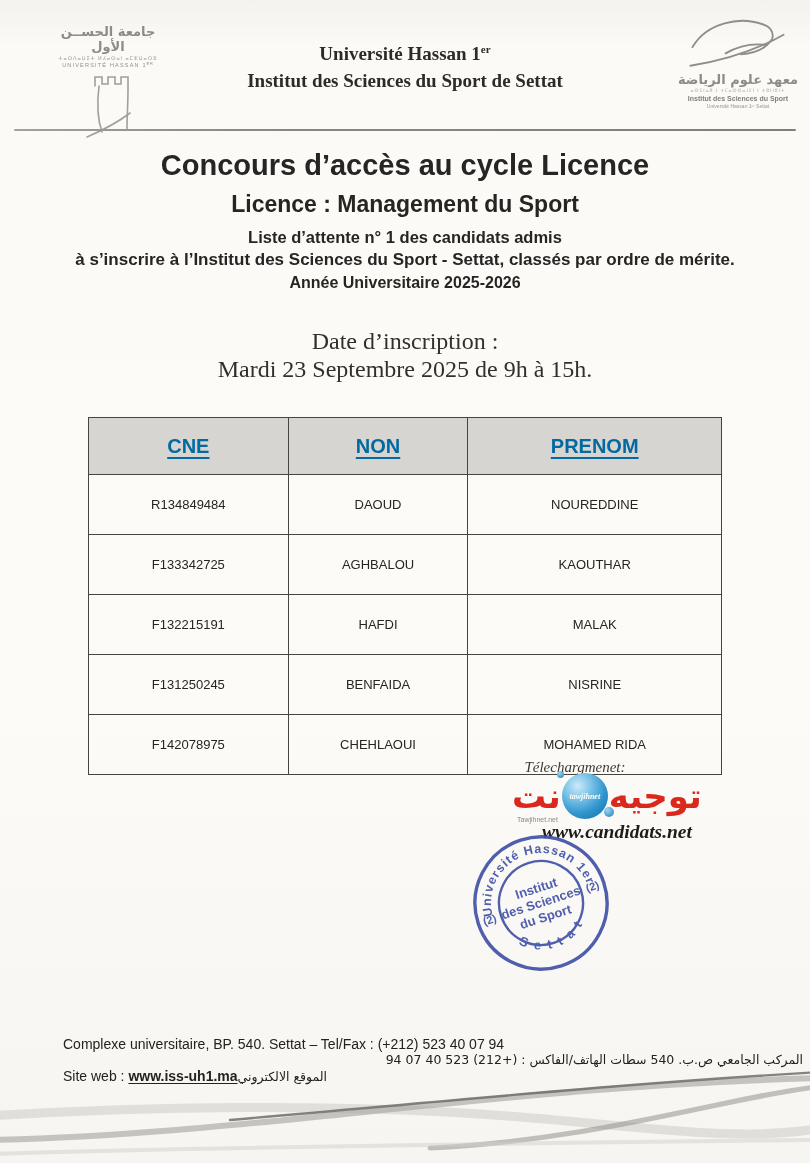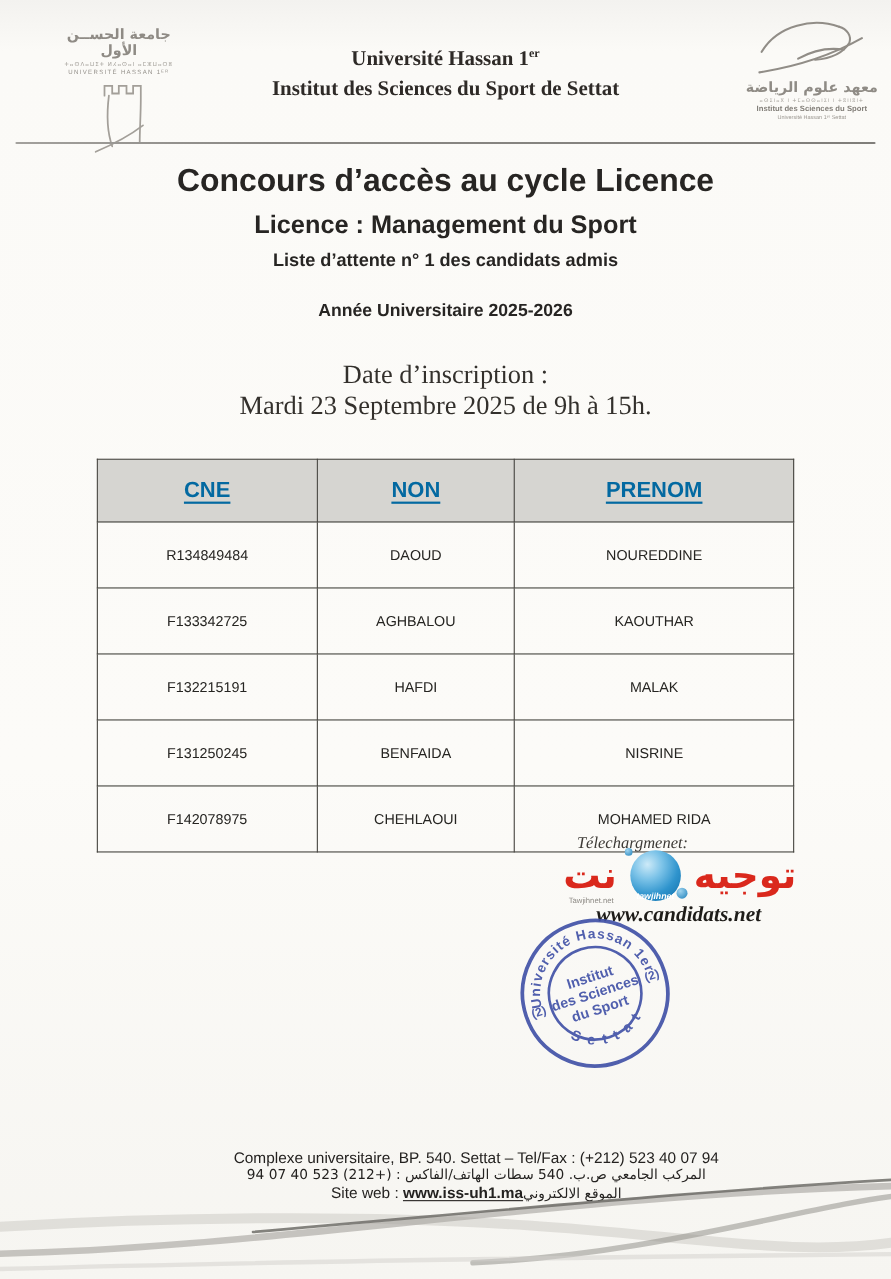--- a/index.html
+++ b/index.html
@@ -43,38 +43,38 @@
   table.cand th, table.cand td { border:1.6px solid #45443f; text-align:center; }
   table.cand th { height:57px; background:#d6d5d1; font-size:20px; font-weight:bold;
     text-decoration:underline; text-underline-offset:4px; text-decoration-thickness:2px; color:#0369a1; }
   table.cand td { height:60px; font-size:13px; color:#262522; background:transparent; }
   .col1{width:200px;} .col2{width:180px;} .col3{width:254px;}
   
   .wm-label { position:absolute; left:475px; top:759px; width:200px; text-align:center;
     font-family:"Liberation Serif",serif; font-style:italic; font-size:15px; color:#3d3a36; }
   .wm-logo { position:absolute; left:512px; top:773px; display:flex; align-items:center; }
   .wm-word { font-family:"DejaVu Sans",sans-serif; font-size:34px; font-weight:bold; color:#da281c; line-height:46px; }
-  .wm-sphere { position:relative; width:46px; height:46px; margin:0 12px; border-radius:50%;
+  .wm-sphere { position:relative; width:46px; height:46px; margin:0 1px; border-radius:50%;
     background:radial-gradient(circle at 34% 28%, #cdeaf8 0%, #7cc3e8 30%, #2f94cd 62%, #0f6ba6 100%);
-    display:flex; align-items:flex-end; justify-content:center; }
+    display:flex; align-items:center; justify-content:center;font-family:Liberation Serif, serif; }
   .wm-sphere .stxt { color:#fff; font-size:8px; font-style:italic; font-weight:bold; }
   .wm-dot1 { position:absolute; right:-6px; bottom:2px; width:10px; height:10px; border-radius:50%;
     background:radial-gradient(circle at 35% 30%, #9fd4ef, #1d7fba); }
   .wm-dot2 { position:absolute; left:-5px; top:-2px; width:7px; height:7px; border-radius:50%;
     background:radial-gradient(circle at 35% 30%, #9fd4ef, #1d7fba); }
   .wm-small { position:absolute; left:517px; top:816px; font-size:7px; color:#8d8a85; }
   .wm-url { position:absolute; left:492px; top:821px; width:250px; text-align:center;
     font-family:"Liberation Serif",serif; font-style:italic; font-weight:bold; font-size:19.5px; color:#1e1c19; }
   
   .stamp { position:absolute; left:466px; top:828px; width:150px; height:150px;
     transform:rotate(-18deg); opacity:.9; }
   .stamp text { fill:#3e4fa6; font-family:"Liberation Sans",sans-serif; font-weight:bold; }
   
-  .footer { position:absolute; left:63px; top:1036px; width:740px; text-align:center;
-    font-size:14px; line-height:16px; color:#242220;margin-top:8px; }
+  .footer { position:absolute; left:63px; top:1036px; width:740px; 
+    font-size:14px; line-height:16px; color:#242220; }
   .footer .arab { font-family:"DejaVu Sans",sans-serif; font-size:12.5px; }
   .footer .u { text-decoration:underline; text-underline-offset:2px;font-weight:bold; }
   
   .swoosh { position:absolute; left:0; top:1048px; }
 </style>
 </head>
 <body>
 
 <div class="page">
 
@@ -109,20 +109,21 @@
     <div class="tif">ⴰⵙⵉⵏⴰⴳ ⵏ ⵜⵎⴰⵙⵙⴰⵏⵉⵏ ⵏ ⵜⵓⵏⵏⵓⵏⵜ</div>
     <div class="lat1">Institut des Sciences du Sport</div>
     <div class="lat2">Université Hassan 1ᵉʳ Settat</div>
   </div>
 
   <div class="rule"></div>
 
   <div class="t t-program">Licence : Management du Sport</div>
   <div class="t t-main">Concours d’accès au cycle Licence</div>
   <div class="t t-list">Liste d’attente n° 1 des candidats admis</div>
+  <div class="t t-detail">à s’inscrire à l’Institut des Sciences du Sport - Settat, classés par ordre de mérite.</div>
   <div class="t t-year">Année Universitaire 2025-2026</div>
 
   <div class="d d-label">Date d’inscription :</div>
   <div class="d d-date">Mardi 23 Septembre 2025 de 9h à 15h.</div>
 
   <table class="cand">
     <thead>
       <tr>
         <th class="col1">CNE</th>
         <th class="col2">NON</th>

